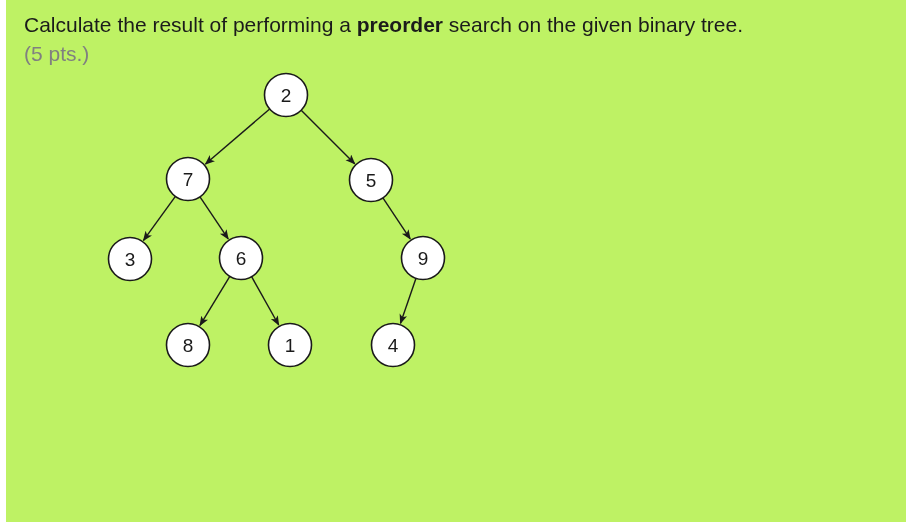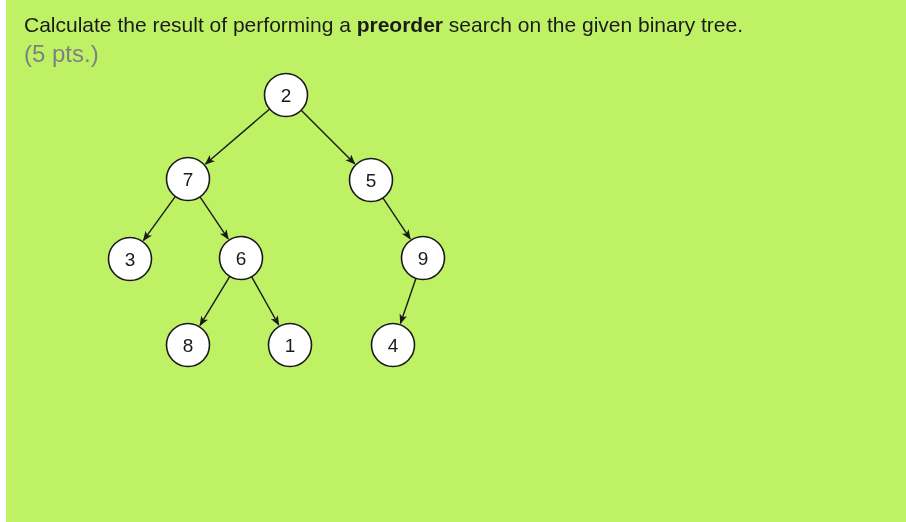--- a/index.html
+++ b/index.html
@@ -27,21 +27,21 @@
     line-height: 29px;
     color: #1b1b1b;
     white-space: pre;
   }
   .question b { font-weight: 700; }
   .points {
     position: absolute;
     left: 18px;
     top: 39px;
     margin: 0;
-    font-size: 24px;
+    font-size: 21px;
     line-height: 29px;
     color: #808080;
   }
   #tree-svg {
     position: absolute;
     left: 0;
     top: 0;
   }
   .tree-node-circle {
     fill: #ffffff;

